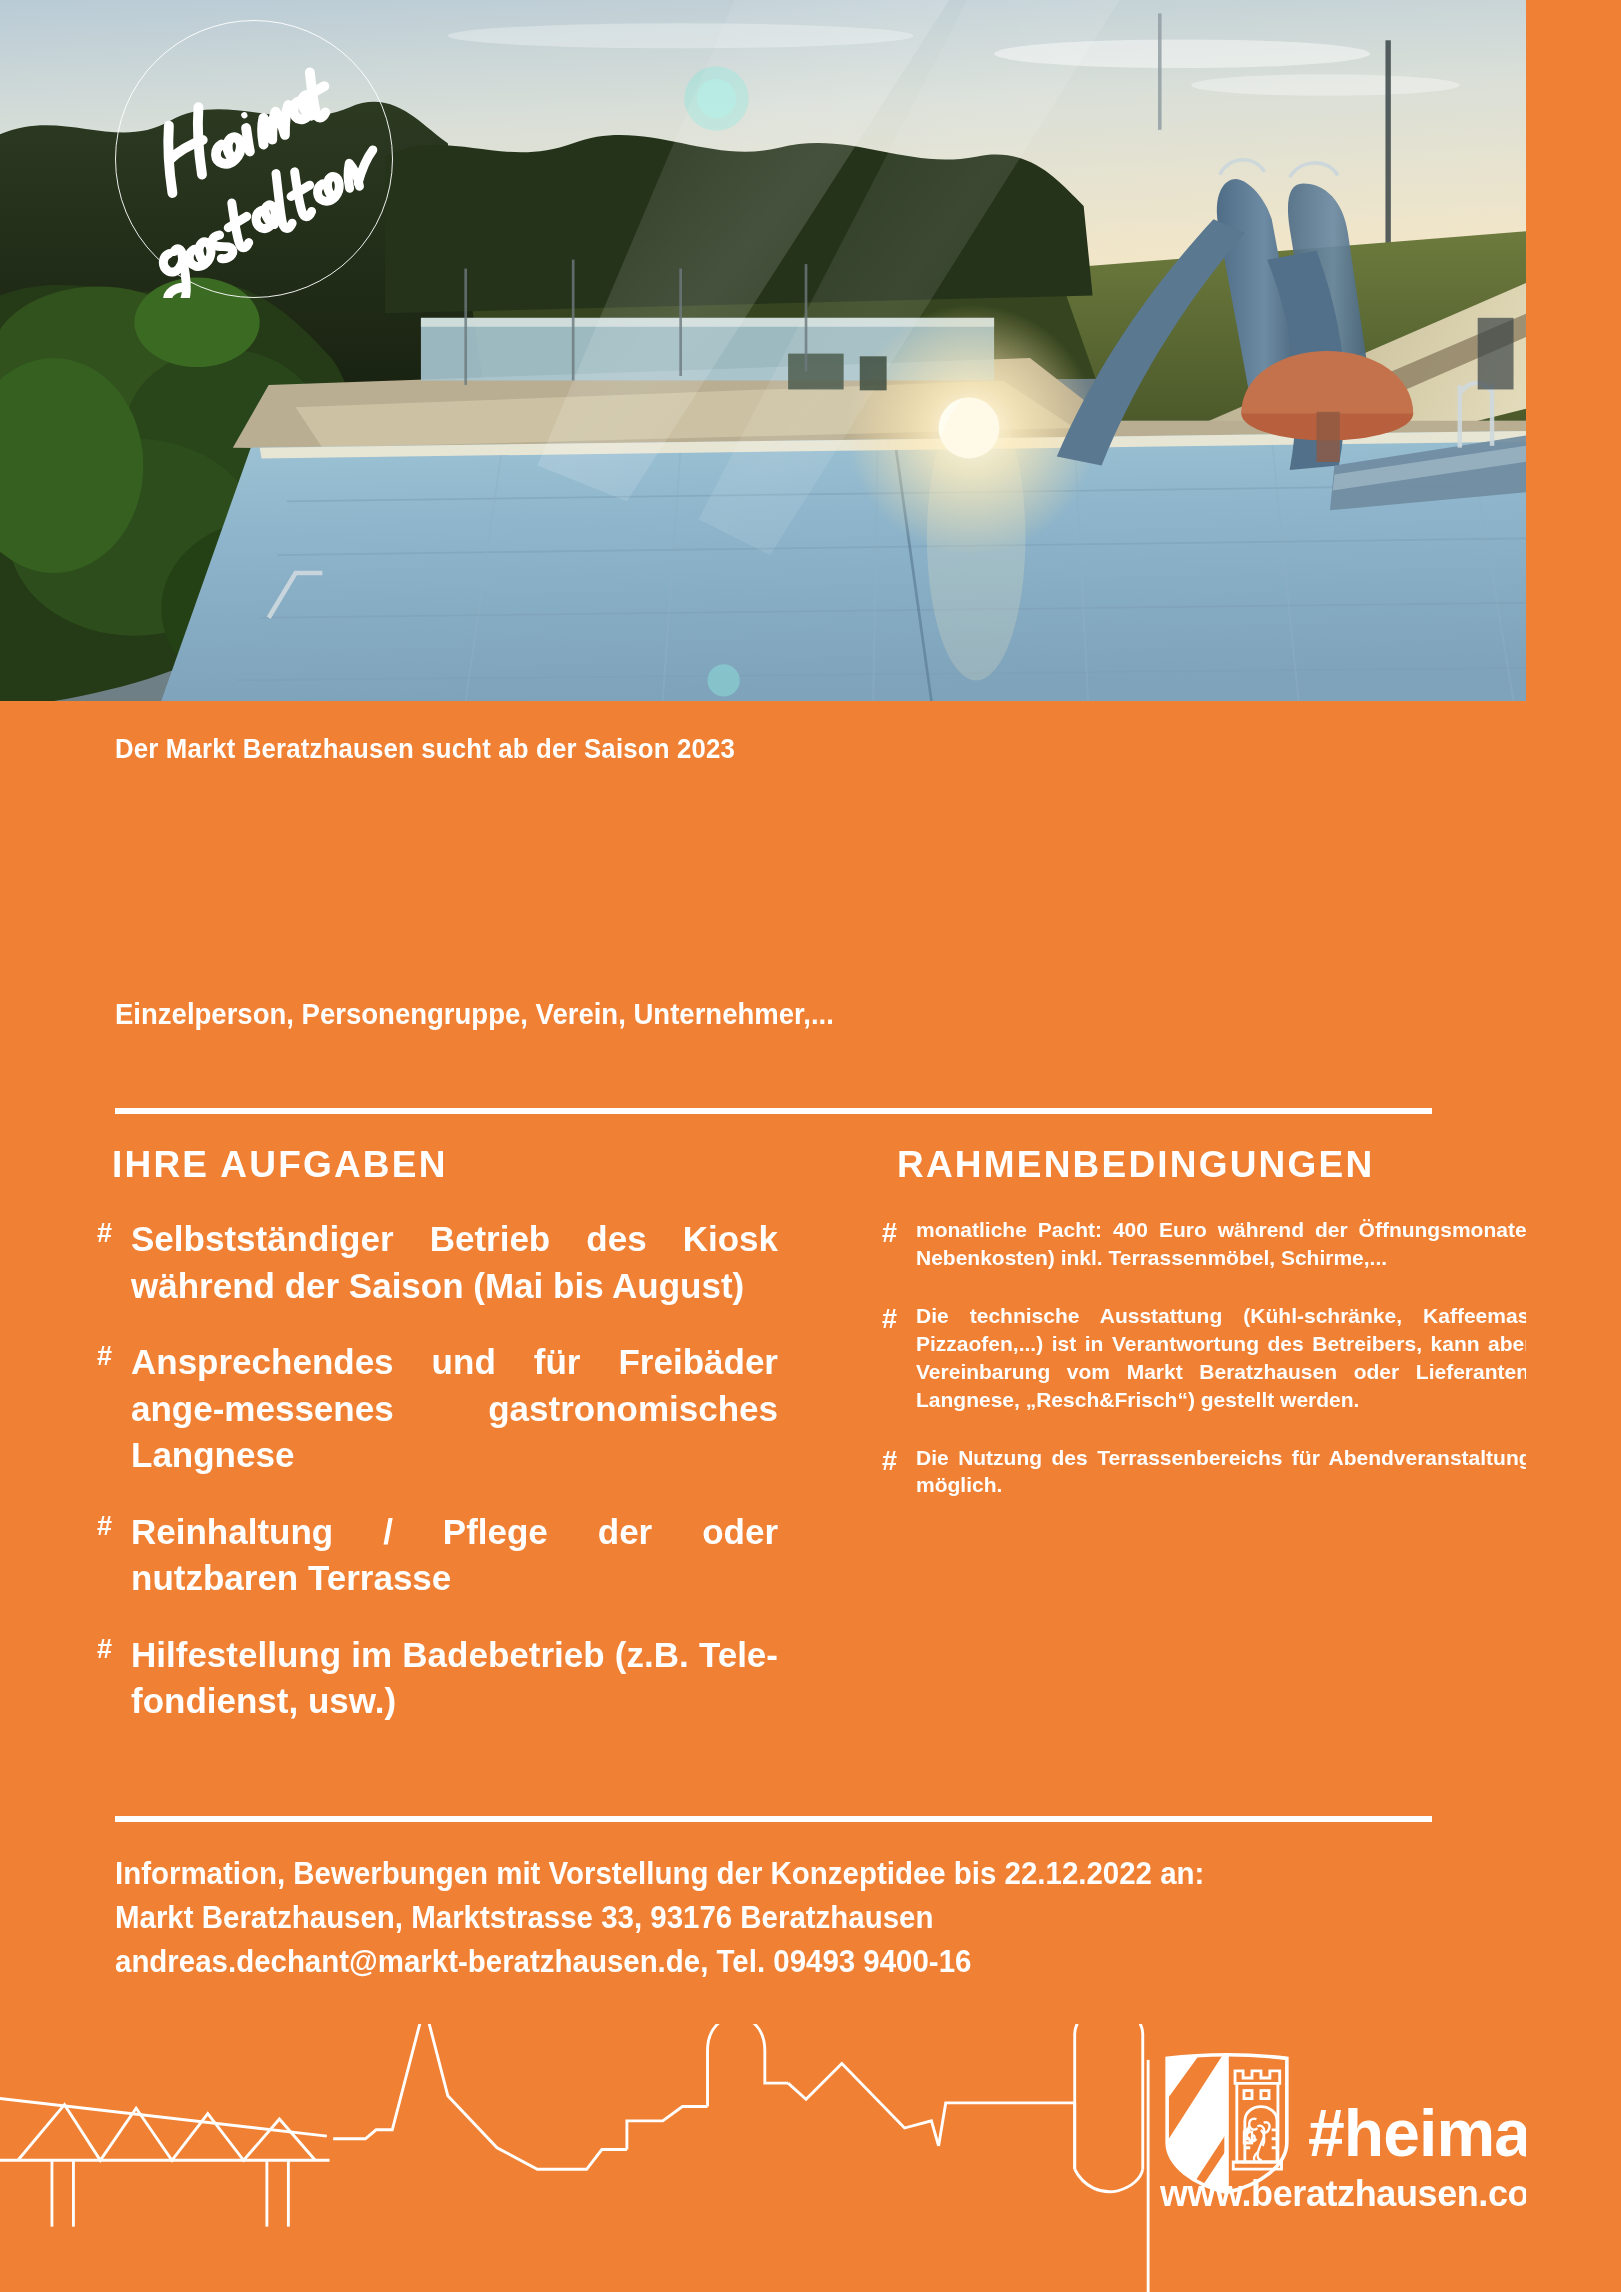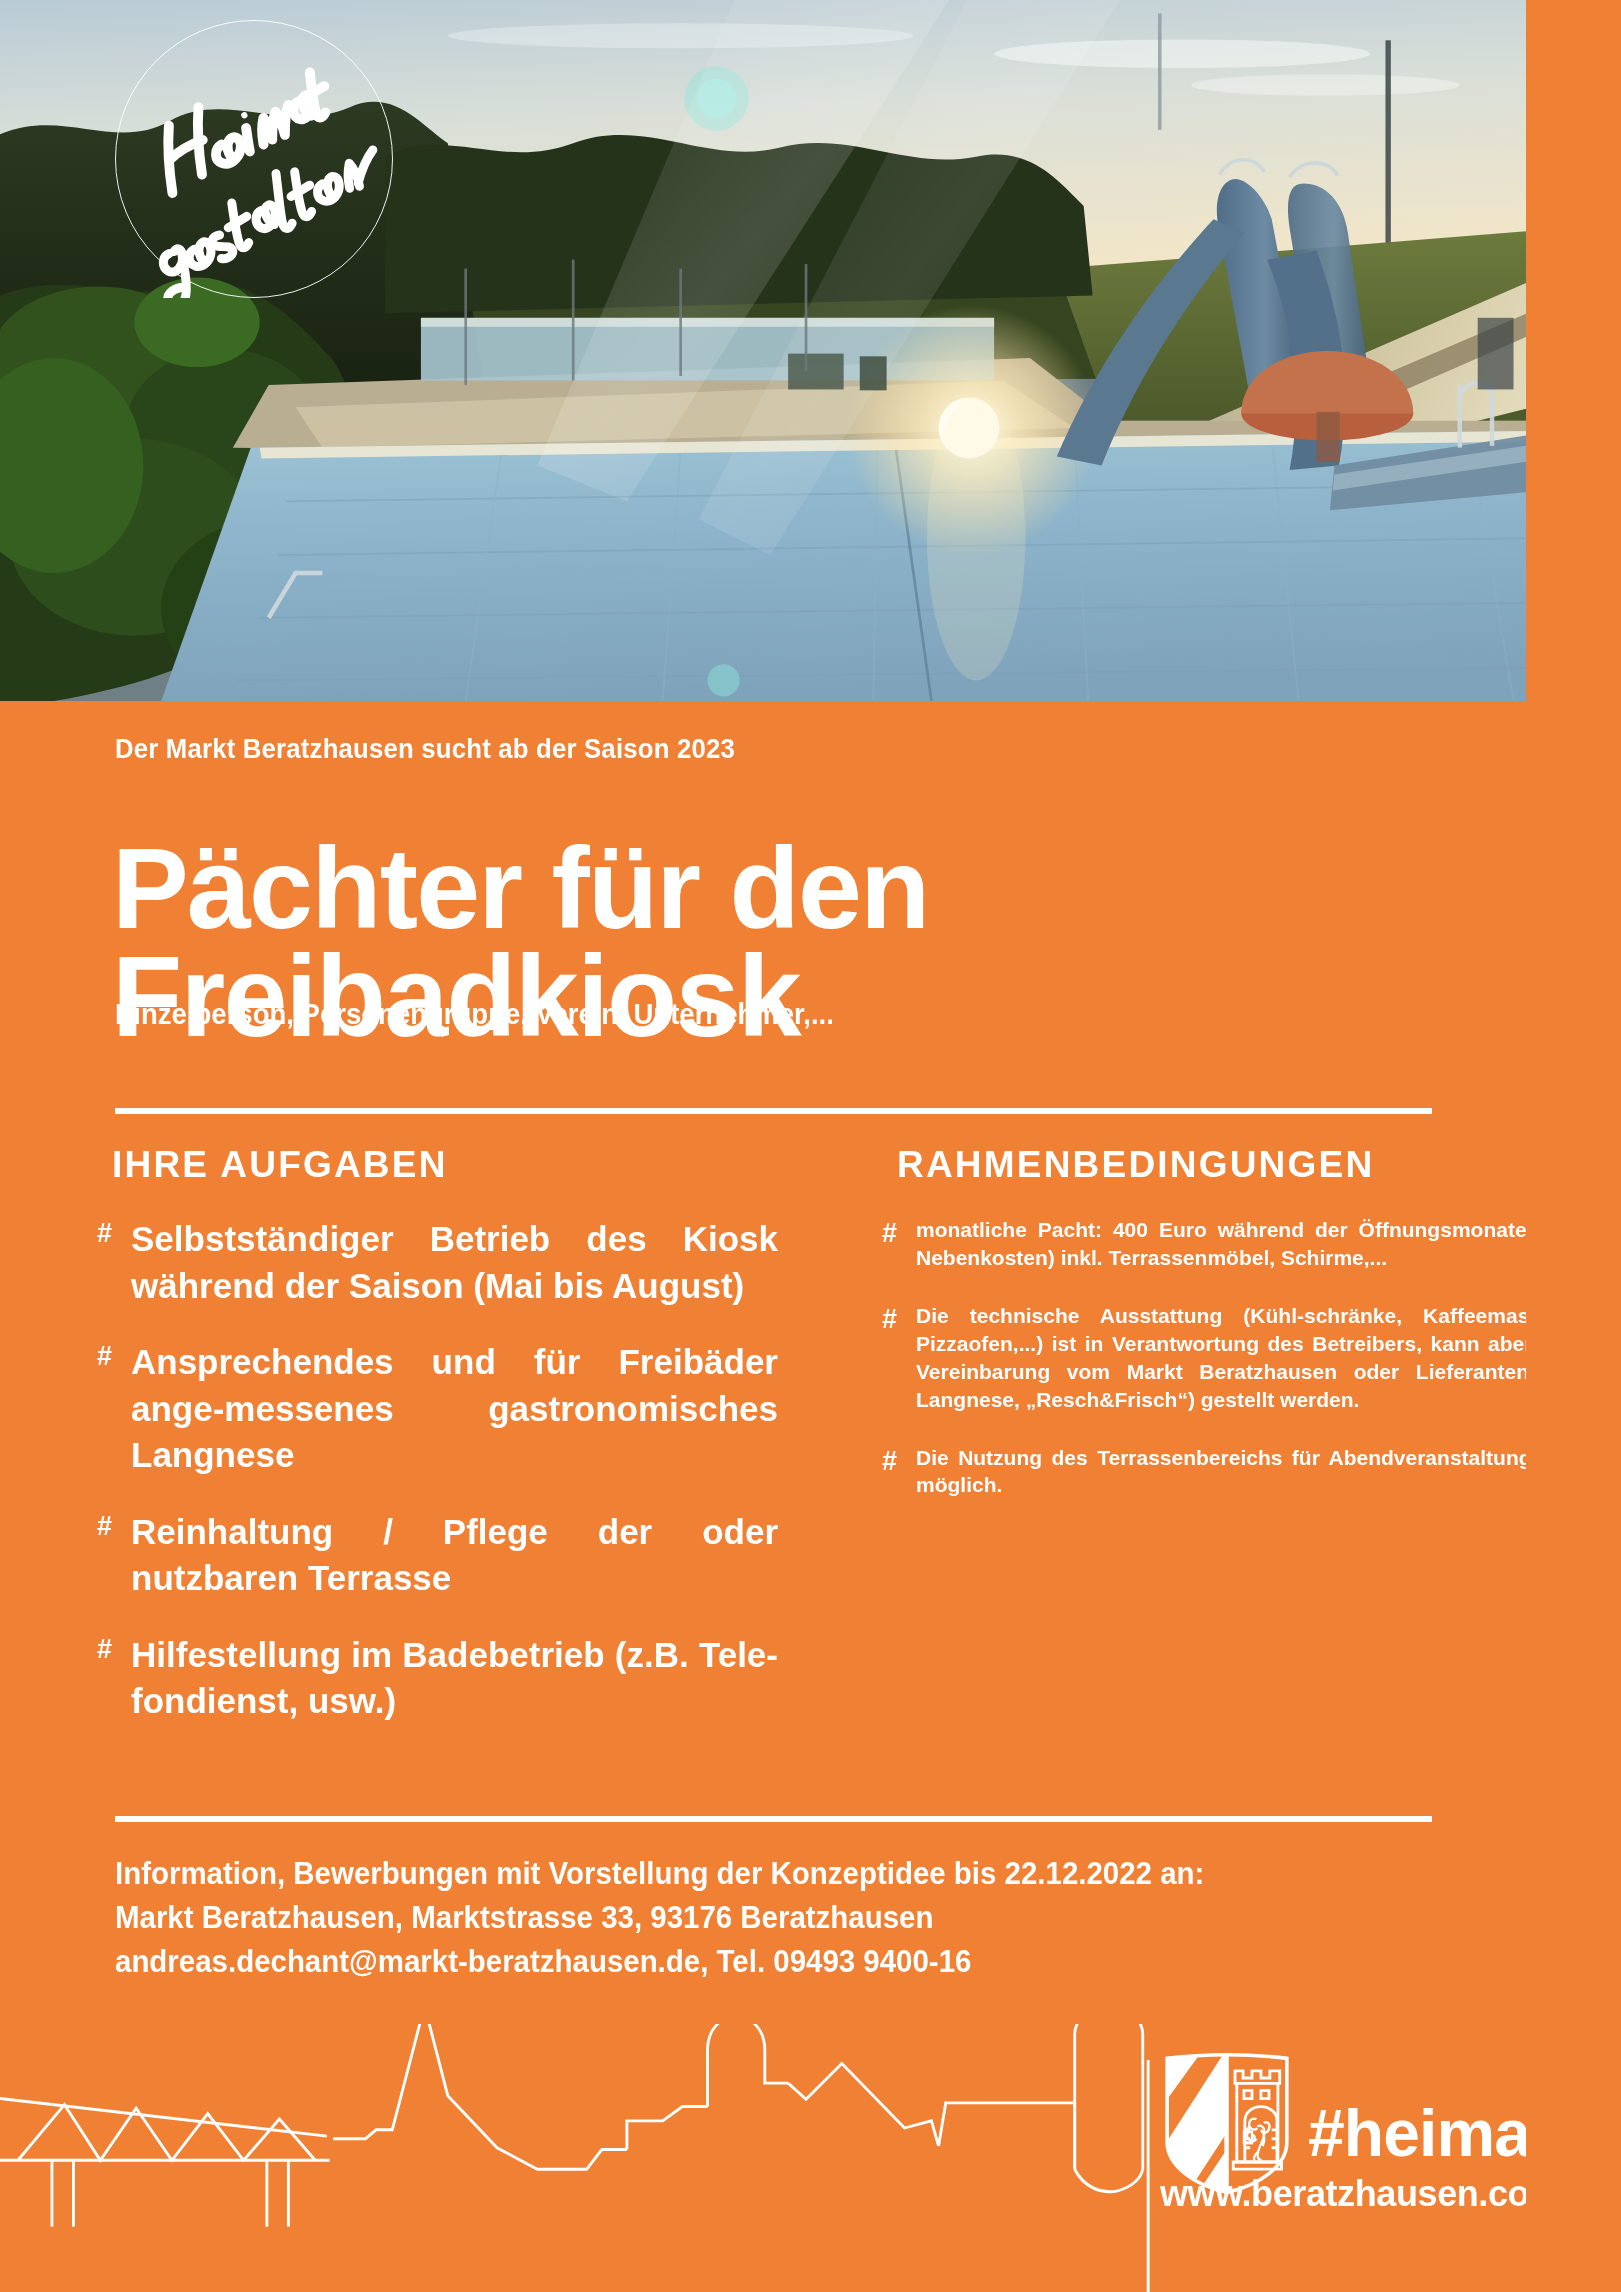--- a/index.html
+++ b/index.html
@@ -309,24 +309,20 @@
           </g>
         </g>
       </svg>
     </div>
   </div>
 
   <div class="body-area">
 
     <div class="kicker">Der Markt Beratzhausen sucht ab der Saison 2023</div>
 
-    <h1 class="headline">
-      <span>Pächter für den</span>
-      <span>Freibadkiosk</span>
-    </h1>
 
     <div class="subline">Einzelperson, Personengruppe, Verein, Unternehmer,...</div>
 
     <div class="rule top"></div>
 
     <div class="cols">
 
       <div class="col left">
         <div class="col-head">IHRE AUFGABEN</div>
         <ul class="bullets">

